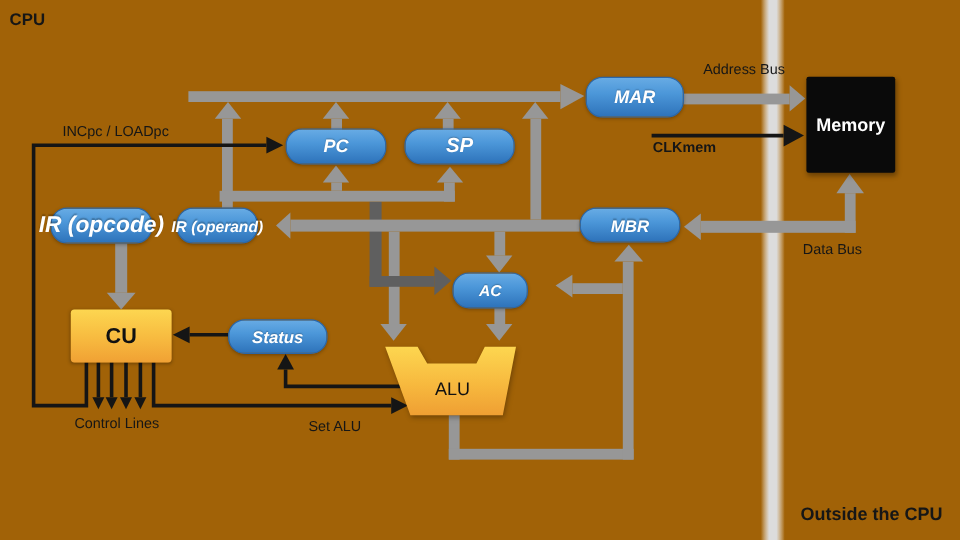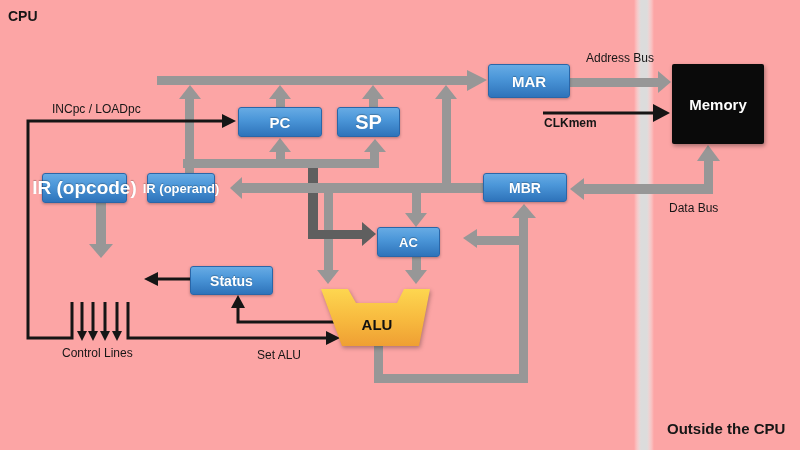--- a/index.html
+++ b/index.html
@@ -1,45 +1,45 @@
 <!DOCTYPE html>
 <html><head>
 <meta charset="utf-8">
 <style>
   html,body{margin:0;padding:0;background:#fff;}
   #stage{
-    position:relative;width:800px;height:450px;background:#fca5a5;overflow:hidden;
+    position:relative;width:800px;height:450px;background:#a16207;overflow:hidden;
     font-family:"Liberation Sans", sans-serif;
   }
   #wires{position:absolute;left:0;top:0;}
   .lbl{position:absolute;color:#161616;white-space:nowrap;}
   .lbl.small{font-size:12px;}
   .lbl.bold{font-weight:bold;}
   .node{
     position:absolute;display:flex;align-items:center;justify-content:center;
     box-sizing:border-box;white-space:nowrap;
   }
   .blue{
     background:linear-gradient(180deg,#67abe4 0%,#4c97d9 40%,#2e73ba 100%);
-    border:1px solid #2a66a8;border-radius:3px;
+    border:1px solid #2a66a8;border-radius:14px;
     box-shadow:0 1px 3px rgba(0,0,0,.30);
-    color:#fff;font-weight:bold;text-shadow:0 -1px 1px rgba(0,0,0,.25);
+    color:#fff;font-weight:bold;text-shadow:0 -1px 1px rgba(0,0,0,.25);font-style:italic;
   }
   .orange{
     background:linear-gradient(180deg,#fdd650 0%,#f7ba3f 55%,#f0a134 100%);
     border:none;border-radius:3px;
     box-shadow:0 1px 3px rgba(0,0,0,.30);
     color:#111;font-weight:bold;
   }
   .black-box{
     background:#0a0a0a;color:#fff;font-weight:bold;border-radius:2px;
     box-shadow:1px 2px 4px rgba(0,0,0,.35);
   }
   .alu-label{
-    position:absolute;color:#111;font-weight:bold;font-size:15px;text-align:center;
+    position:absolute;color:#111;font-weight:normal;font-size:15px;text-align:center;
   }
 </style>
 </head>
 <body>
 
 <div id="stage">
 
   <svg id="wires" width="800" height="450" viewBox="0 0 800 450">
     <defs>
       <linearGradient id="aluGrad" x1="0" y1="0" x2="0" y2="1">
@@ -179,23 +179,24 @@
   <div class="lbl bold" style="left:667px;top:420px;font-size:15px;">Outside the CPU</div>
 
   <div class="lbl small" style="left:52px;top:102px;">INCpc /  LOADpc</div>
   <div class="lbl small" style="left:586px;top:51px;">Address Bus</div>
   <div class="lbl small" style="left:544px;top:116px;font-weight:bold;">CLKmem</div>
   <div class="lbl small" style="left:669px;top:201px;">Data Bus</div>
   <div class="lbl small" style="left:62px;top:346px;">Control Lines</div>
   <div class="lbl small" style="left:257px;top:348px;">Set ALU</div>
 
   <div class="node blue" style="left:238px;top:107px;width:84px;height:30px;font-size:15px;">PC</div>
-  <div class="node blue" style="left:337px;top:107px;width:63px;height:30px;font-size:20px;">SP</div>
+  <div class="node blue" style="left:337px;top:107px;width:92px;height:30px;font-size:17px;">SP</div>
   <div class="node blue" style="left:488px;top:64px;width:82px;height:34px;font-size:15px;">MAR</div>
   <div class="node blue" style="left:483px;top:173px;width:84px;height:29px;font-size:14px;">MBR</div>
   <div class="node blue" style="left:42px;top:173px;width:85px;height:30px;font-size:19px;">IR (opcode)</div>
   <div class="node blue" style="left:147px;top:173px;width:68px;height:30px;font-size:13px;">IR (operand)</div>
   <div class="node blue" style="left:377px;top:227px;width:63px;height:30px;font-size:13px;">AC</div>
   <div class="node blue" style="left:190px;top:266px;width:83px;height:29px;font-size:14px;">Status</div>
-  <div class="node black-box" style="left:672px;top:64px;width:92px;height:80px;font-size:15px;">Memory</div>
+  <div class="node orange" style="left:59px;top:258px;width:84px;height:44px;font-size:18px;">CU</div>
+  <div class="node black-box" style="left:672px;top:64px;width:74px;height:80px;font-size:15px;">Memory</div>
   <div class="alu-label" style="left:352px;top:316px;width:50px;">ALU</div>
 
 </div>
 
 </body></html>

